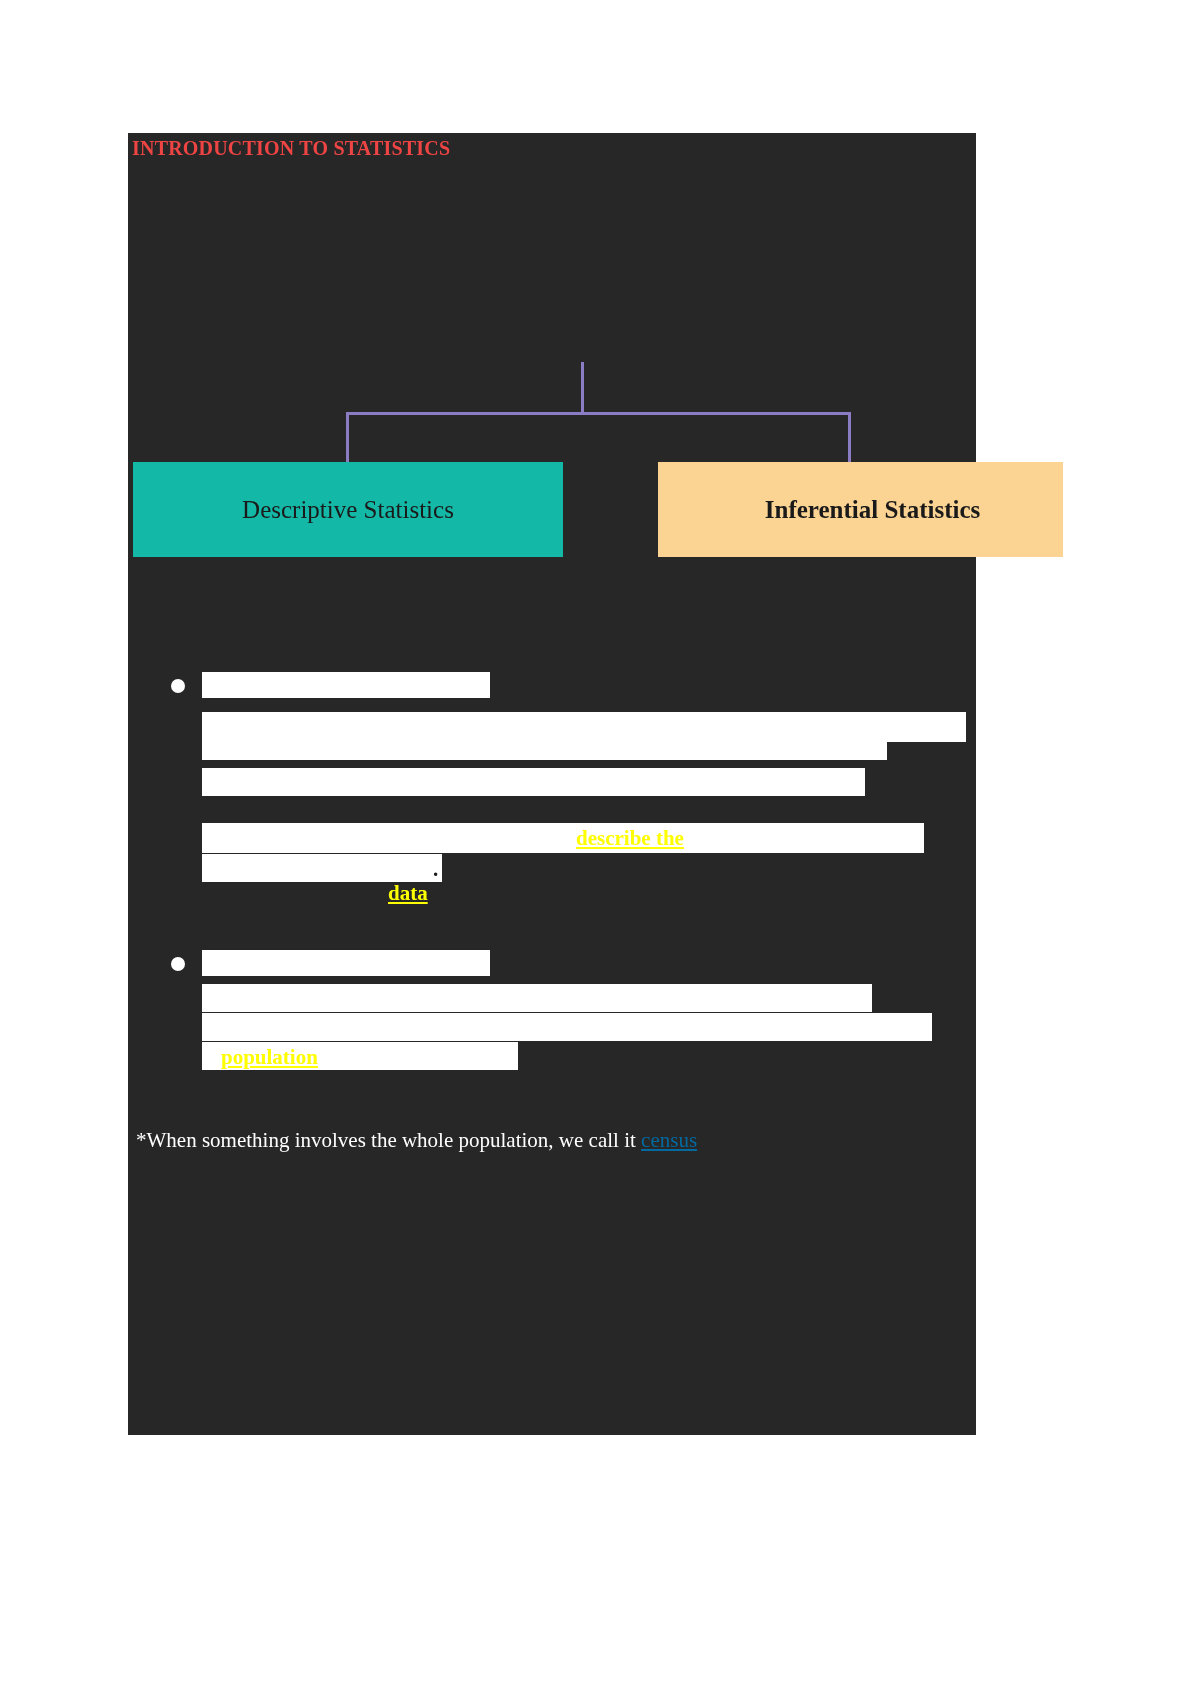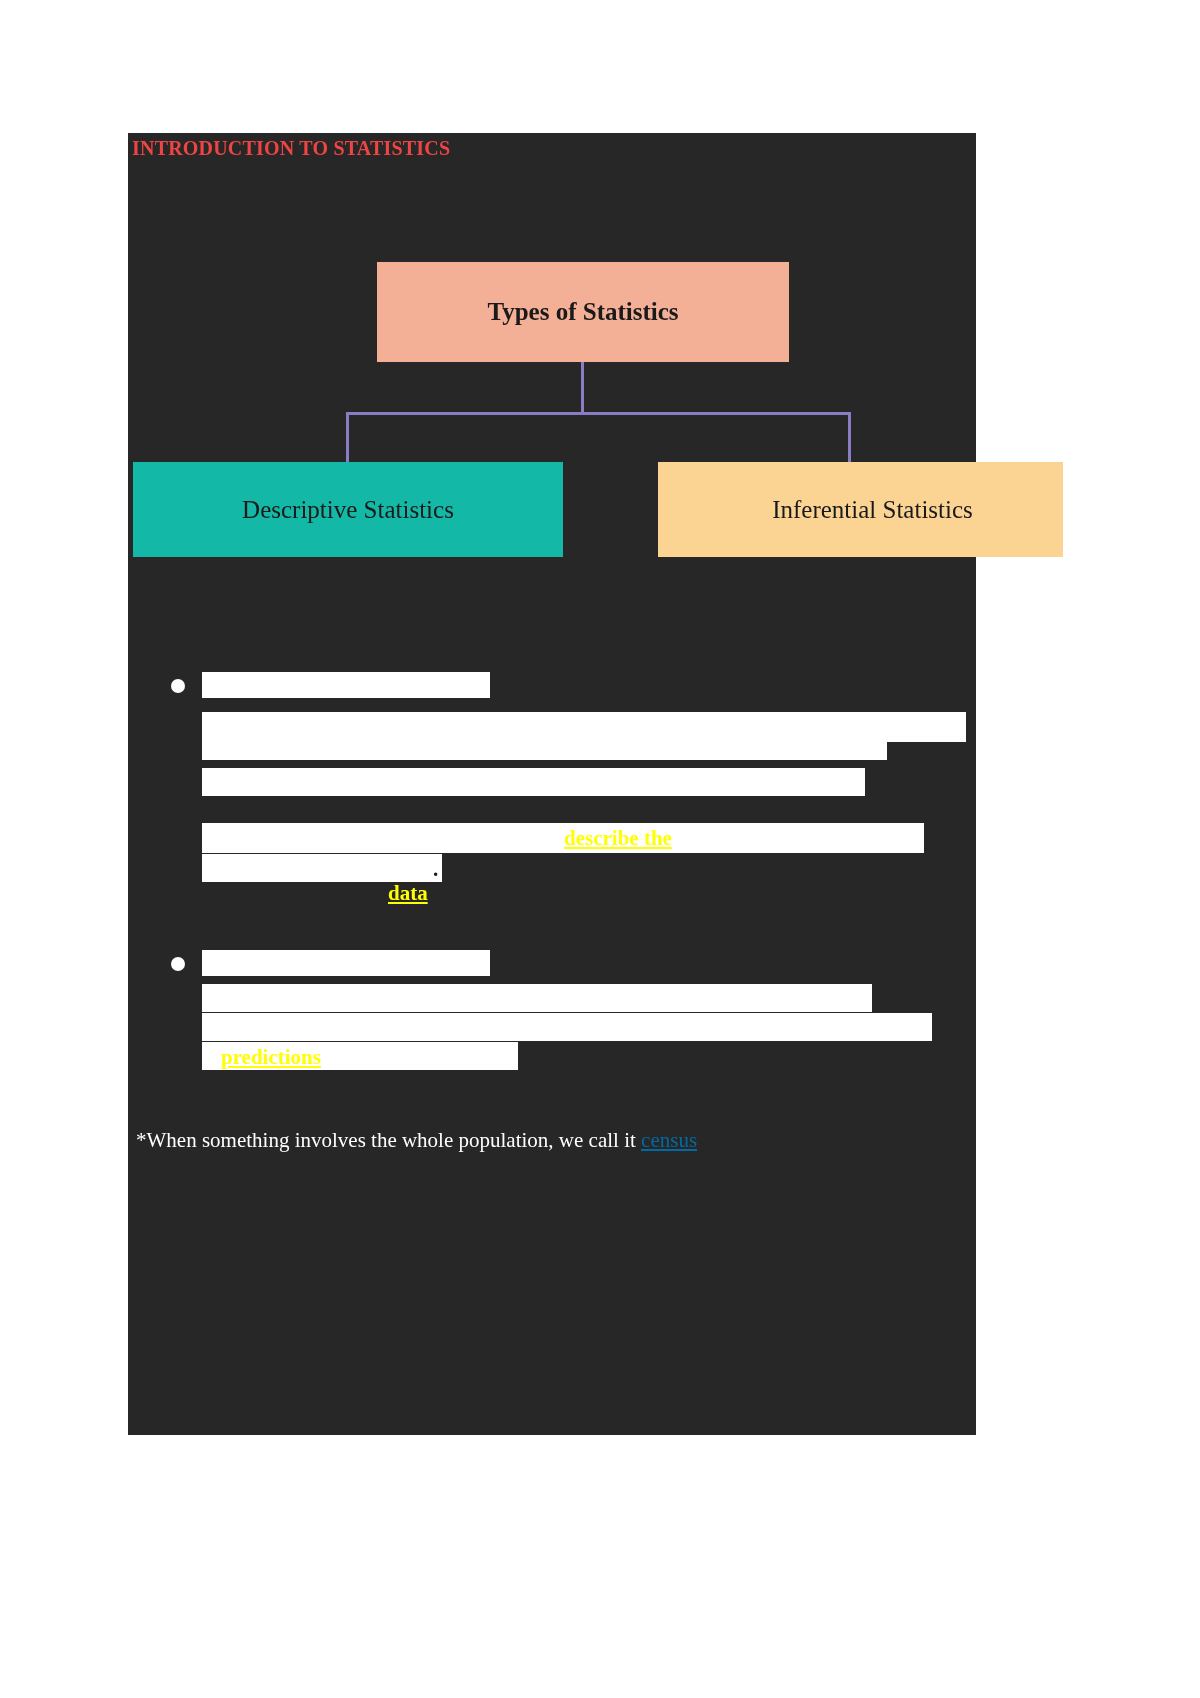--- a/index.html
+++ b/index.html
@@ -72,21 +72,21 @@
     font-size: 25px;
     font-weight: 400;
   }
   #node-inferential {
     left: 530px;
     top: 222px;
     width: 405px;
     height: 95px;
     background: #fbd392;
     font-size: 25px;
-    font-weight: 400;
+    font-weight: 700;
     padding-left: 24px;
   }
 
   
   .connector {
     position: absolute;
     background: #8b7cc3;
   }
   #conn-stem {
     left: 453px;
@@ -173,45 +173,44 @@
 
 <div id="page-title">INTRODUCTION TO STATISTICS</div>
 
 <div id="diagram">
 
   <div class="connector" id="conn-stem"></div>
   <div class="connector" id="conn-bar"></div>
   <div class="connector" id="conn-left"></div>
   <div class="connector" id="conn-right"></div>
 
-  <div class="node" id="node-root">Types of Statistics</div>
 
   <div class="node" id="node-descriptive">Descriptive Statistics</div>
 
   <div class="node" id="node-inferential">Inferential Statistics</div>
 </div>
 
 <div id="body-blocks">
 
   <div class="bullet-dot" style="left:43px; top:19px;"></div>
   <div class="redaction" style="left:74px; top:12px;  width:288px; height:26px;"></div>
   <div class="redaction" style="left:74px; top:52px;  width:764px; height:30px;"></div>
   <div class="redaction" style="left:74px; top:72px;  width:685px; height:28px;"></div>
   <div class="redaction" style="left:74px; top:108px; width:663px; height:28px;"></div>
 
   <div class="redaction" style="left:74px; top:163px; width:722px; height:30px;"></div>
-  <span class="hl" style="left:436px; top:168px;text-decoration:underline;">describe the</span>
+  <span class="hl" style="left:448px; top:168px;text-decoration:underline;">describe the</span>
 
   <div class="redaction" style="left:74px; top:194px; width:240px; height:28px;"></div>
   <span class="hl" style="left:260px; top:199px;margin-top:24px;">data</span>
   <span class="hl-dot" style="left:305px; top:199px;">.</span>
 
   <div class="bullet-dot" style="left:43px; top:297px;"></div>
   <div class="redaction" style="left:74px; top:290px; width:288px; height:26px;"></div>
   <div class="redaction" style="left:74px; top:324px; width:670px; height:28px;"></div>
   <div class="redaction" style="left:74px; top:353px; width:730px; height:28px;"></div>
   <div class="redaction" style="left:74px; top:382px; width:316px; height:28px;"></div>
-  <span class="hl" style="left:93px; top:387px;">predictions</span>
+  <span class="hl" style="left:93px; top:387px;">population</span>
 </div>
 
 <div id="footnote">
   <span>*When something involves the whole population, we call it </span><span class="census">census</span>
 </div>
 
 </body></html>

